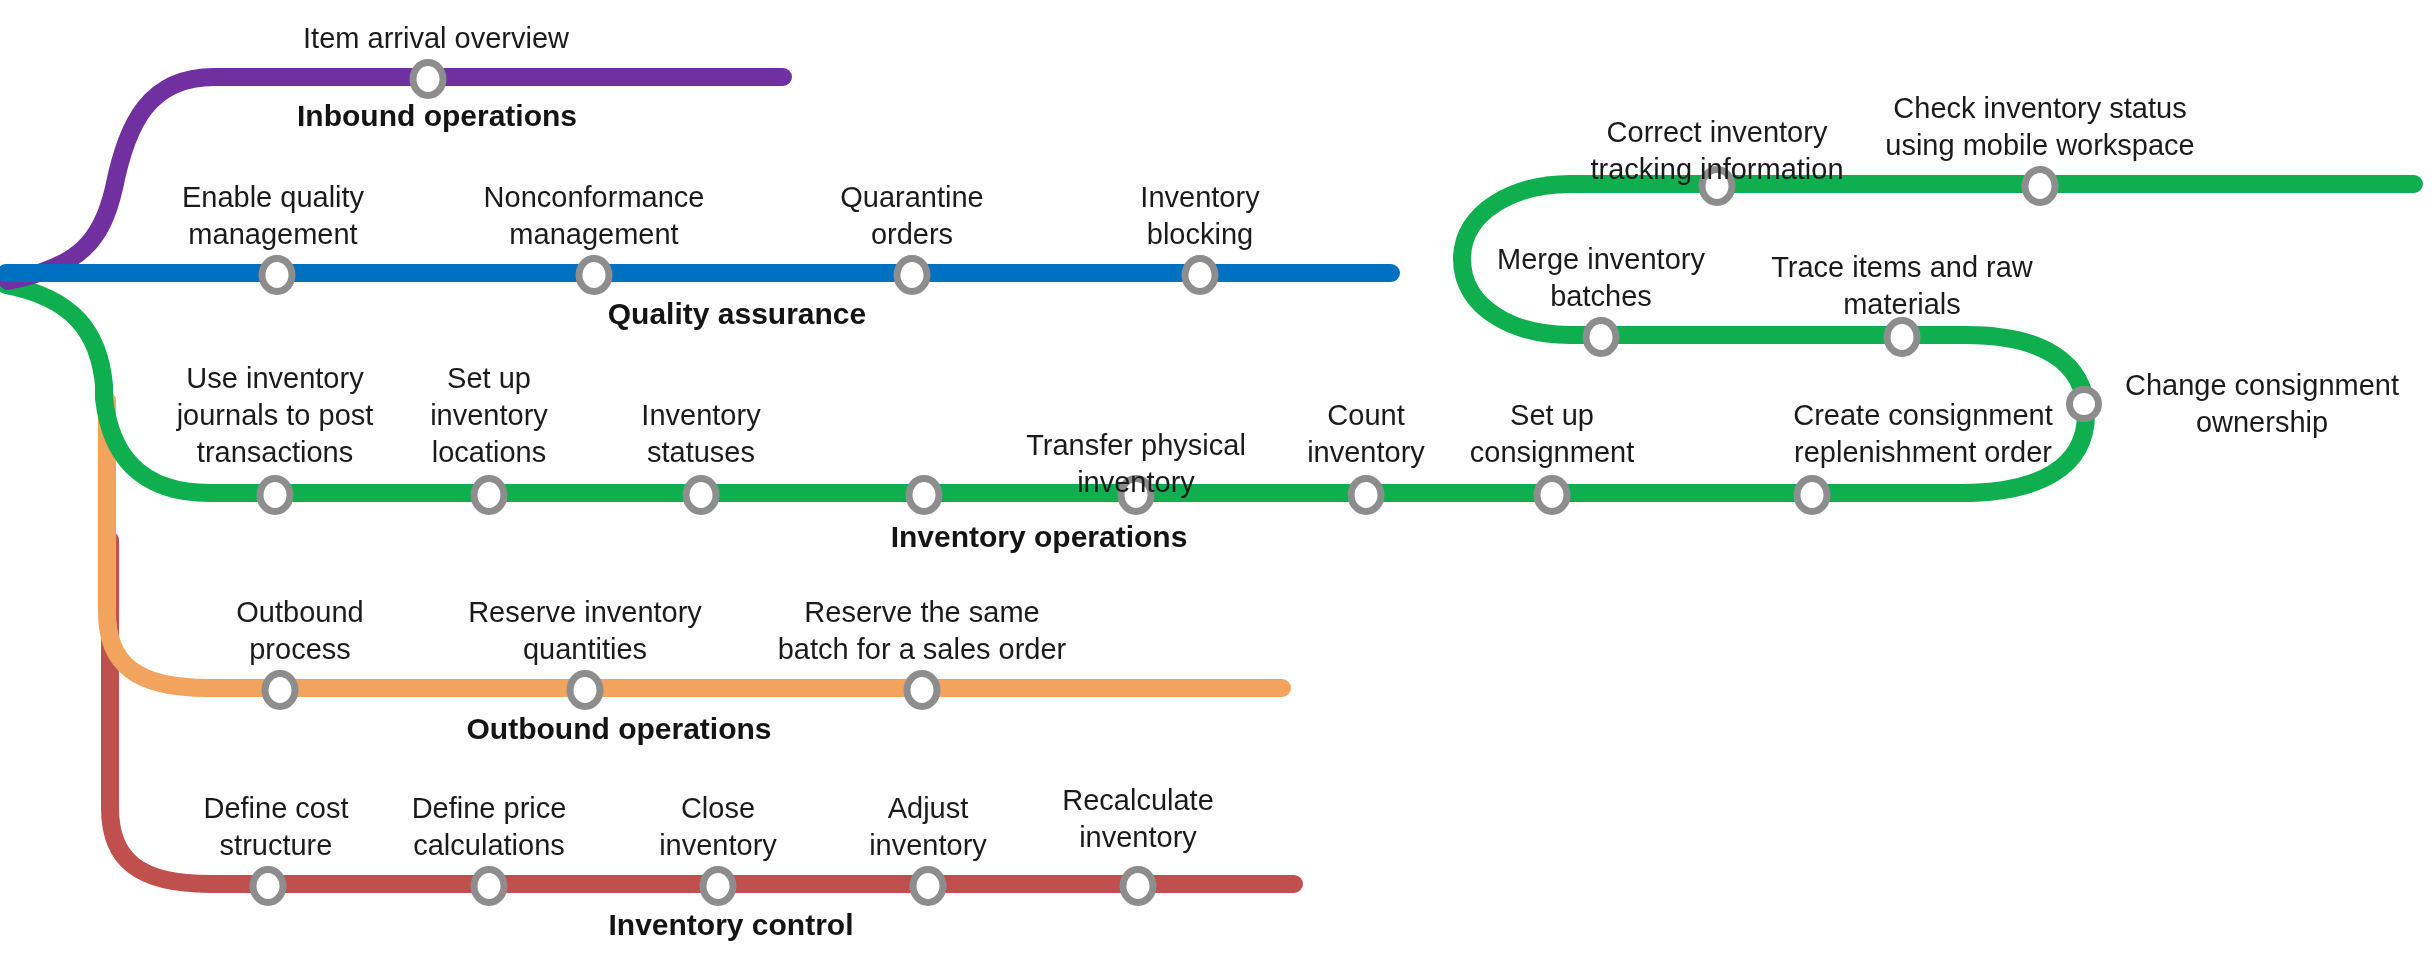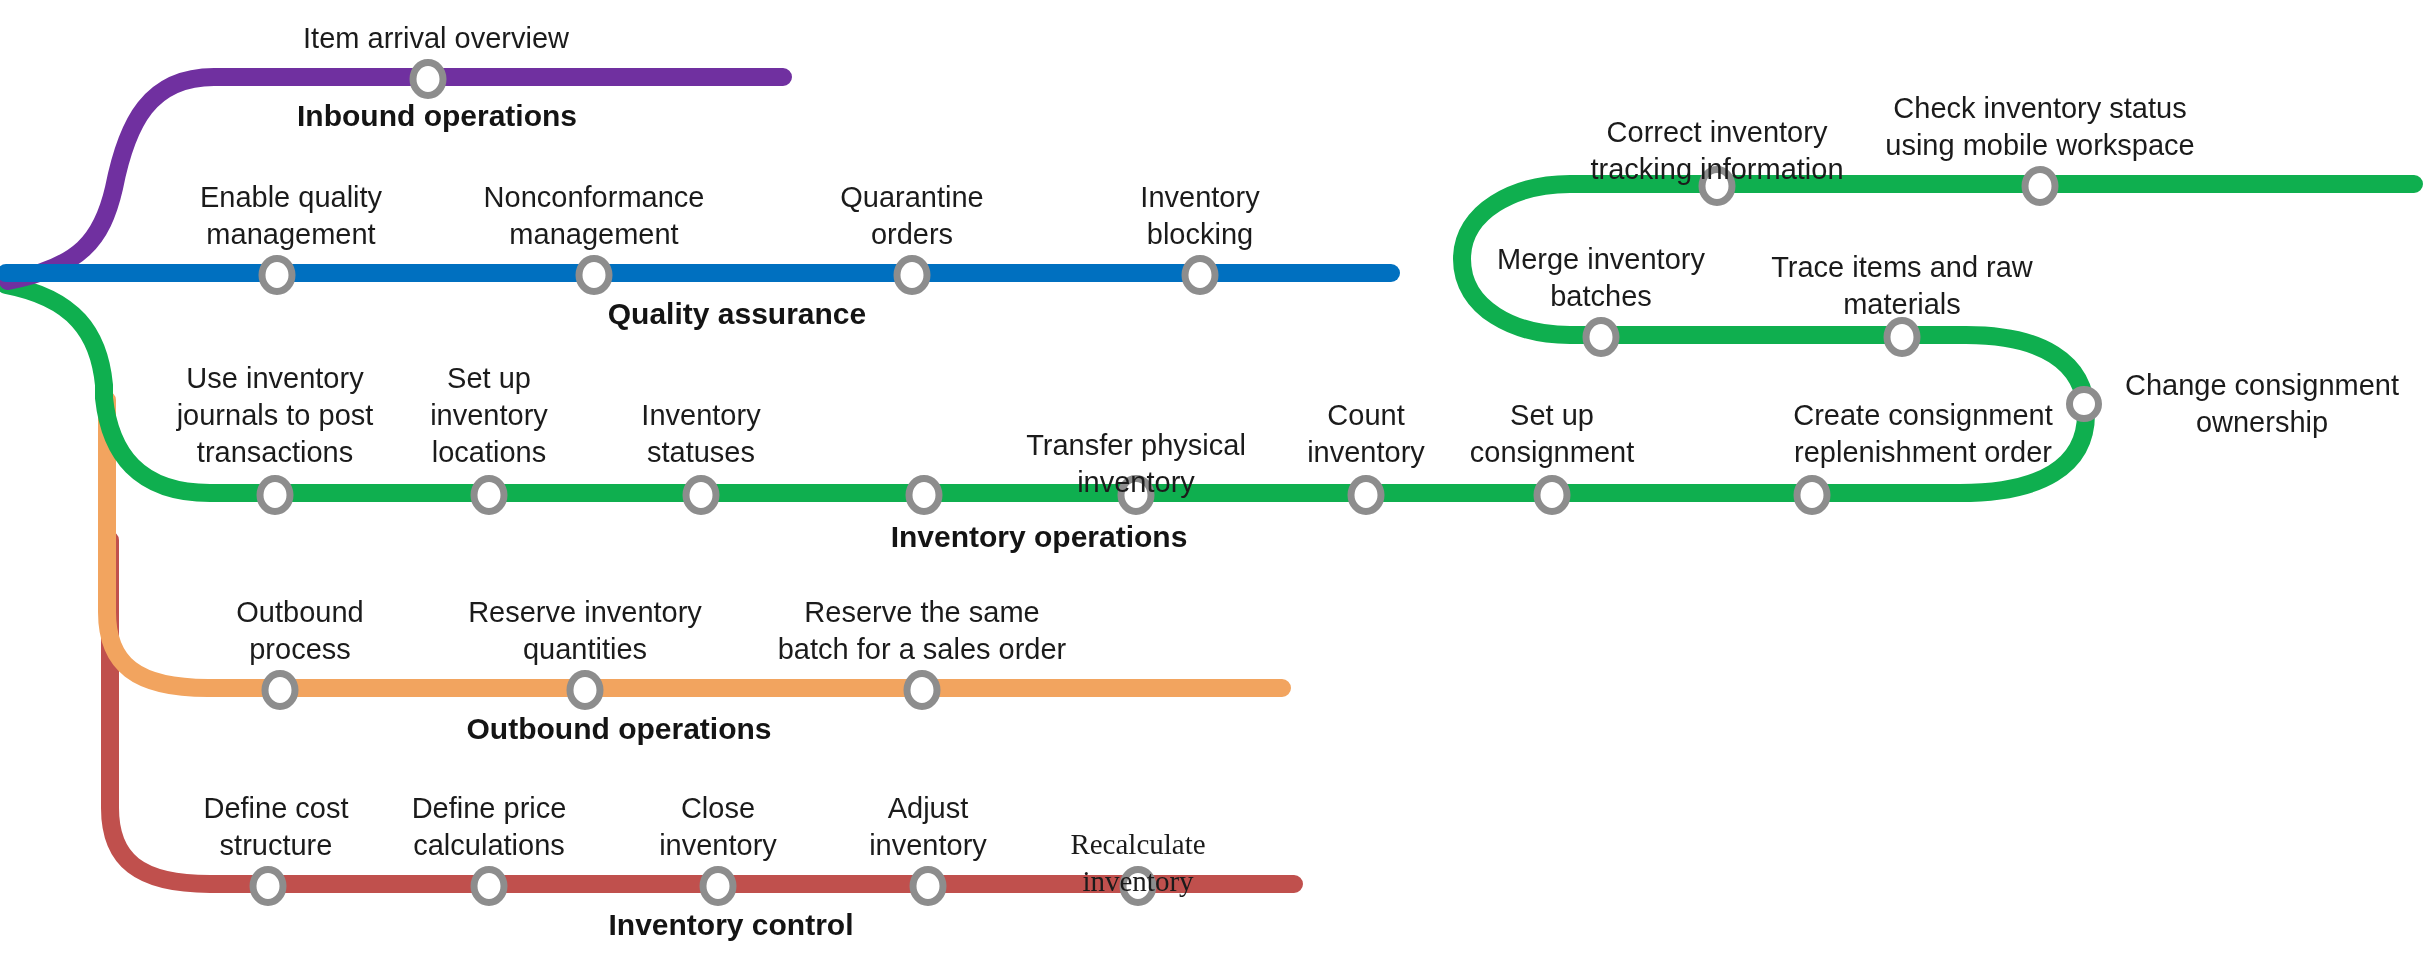--- a/index.html
+++ b/index.html
@@ -68,21 +68,21 @@
       <ellipse cx="922" cy="690" rx="15" ry="16.5" fill="#FFFFFF" stroke="#8D8D8D" stroke-width="7"></ellipse>
       <ellipse cx="268" cy="886" rx="15" ry="16.5" fill="#FFFFFF" stroke="#8D8D8D" stroke-width="7"></ellipse>
       <ellipse cx="489" cy="886" rx="15" ry="16.5" fill="#FFFFFF" stroke="#8D8D8D" stroke-width="7"></ellipse>
       <ellipse cx="718" cy="886" rx="15" ry="16.5" fill="#FFFFFF" stroke="#8D8D8D" stroke-width="7"></ellipse>
       <ellipse cx="928" cy="886" rx="15" ry="16.5" fill="#FFFFFF" stroke="#8D8D8D" stroke-width="7"></ellipse>
       <ellipse cx="1138" cy="886" rx="15" ry="16.5" fill="#FFFFFF" stroke="#8D8D8D" stroke-width="7"></ellipse>
     </svg>
   <div id="labels-layer">
       <div class="station-label" style="left: 436px; top: 57px;">Item arrival overview</div>
       <div class="line-label" style="left: 437px; top: 97px;">Inbound operations</div>
-      <div class="station-label" style="left: 291px; top: 253px;">Enable quality
+      <div class="station-label" style="left: 273px; top: 253px;">Enable quality
 management</div>
       <div class="station-label" style="left: 594px; top: 253px;">Nonconformance
 management</div>
       <div class="station-label" style="left: 912px; top: 253px;">Quarantine
 orders</div>
       <div class="station-label" style="left: 1200px; top: 253px;">Inventory
 blocking</div>
       <div class="line-label" style="left: 737px; top: 295px;">Quality assurance</div>
       <div class="station-label" style="left: 275px; top: 471px;">Use inventory
 journals to post
@@ -119,17 +119,17 @@
 batch for a sales order</div>
       <div class="line-label" style="left: 619px; top: 710px;">Outbound operations</div>
       <div class="station-label" style="left: 276px; top: 864px;">Define cost
 structure</div>
       <div class="station-label" style="left: 489px; top: 864px;">Define price
 calculations</div>
       <div class="station-label" style="left: 718px; top: 864px;">Close
 inventory</div>
       <div class="station-label" style="left: 928px; top: 864px;">Adjust
 inventory</div>
-      <div class="station-label" style="left: 1138px; top: 900px; font-family: Liberation Serif, serif;">Recalculate
+      <div class="station-label" style="left: 1138px; top: 856px;">Recalculate
 inventory</div>
       <div class="line-label" style="left: 731px; top: 906px;">Inventory control</div>
     </div>
 </div>
 
 </body></html>

